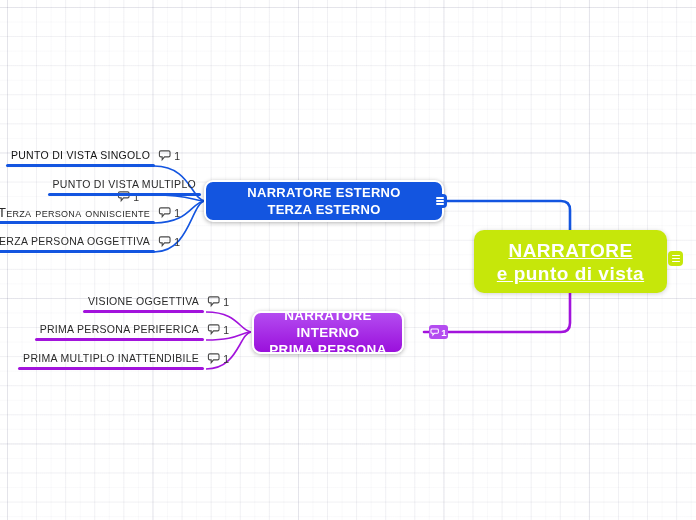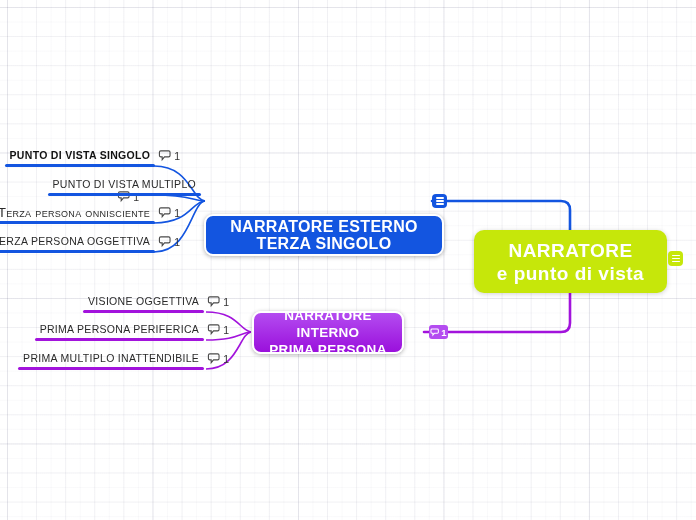--- a/index.html
+++ b/index.html
@@ -26,28 +26,28 @@
 
   .node{
     position:absolute;display:flex;flex-direction:column;align-items:center;justify-content:center;
     box-sizing:border-box;text-align:center;color:#fff;font-weight:bold;cursor:pointer;
   }
   .node-main{
     left:474px;top:230px;width:193px;height:63px;border-radius:10px;
     background:var(--c-root);
     font-size:19px;line-height:23px;letter-spacing:.5px;
     box-shadow:0 1px 5px rgba(0,0,0,.18);
+    text-decoration:underline;
   }
   .node-esterno{
     left:204px;top:180px;width:240px;height:42px;border-radius:9px;
     background:var(--c-esterno);
     border:2px solid #fff;
-    font-size:16px;line-height:17px;letter-spacing:.3px;
+    font-size:13px;line-height:17px;letter-spacing:.3px;
     box-shadow:0 1px 4px rgba(0,0,0,.30);
-    margin-top:34px;
   }
   .node-interno{
     left:252px;top:311px;width:152px;height:43px;border-radius:9px;
     background:linear-gradient(180deg,var(--c-interno-top),var(--c-interno-bottom));
     border:2px solid #fff;
     font-size:13.5px;line-height:17px;letter-spacing:.3px;
     box-shadow:0 1px 4px rgba(0,0,0,.30);
   }
 
   .note-icon{
@@ -66,21 +66,21 @@
     color:#fff;font-size:9.5px;font-weight:bold;cursor:pointer;
   }
 
   .subtopic{
     position:absolute;display:flex;align-items:center;cursor:pointer;
   }
   .st-label{
     position:relative;font-size:10.5px;letter-spacing:.3px;color:#2a2a2a;
     line-height:13px;white-space:nowrap;margin-right:8px;
   }
-  .st-label.bold{font-weight:bold;color:#111;}
+  .st-label.bold{font-weight:normal;color:#111;}
   .st-label.smallcaps{font-variant:small-caps;font-size:13px;}
   .st-label::after{
     content:"";position:absolute;left:-5px;right:-5px;bottom:-5px;height:3px;border-radius:2px;
     background:var(--ul);
   }
   .b-esterno .st-label::after{--ul:var(--c-esterno);}
   .b-interno .st-label::after{--ul:var(--c-interno-line);}
   .st-badge{display:flex;align-items:center;gap:3px;}
   .st-count{font-size:10.5px;color:#333;line-height:12px;}
 </style>
@@ -164,21 +164,21 @@
           <svg width="13" height="12" viewBox="0 0 14 13">
             <path d="M3 1 H11.5 Q13 1 13 2.5 V6 Q13 7.5 11.5 7.5 H7 L4.5 10.5 V7.5 H3 Q1.5 7.5 1.5 6 V2.5 Q1.5 1 3 1 Z" fill="none" stroke="#4a4a4a" stroke-width="1.2"></path>
           </svg>
           <span class="st-count">1</span>
         </span>
       </div>
     </div>
 
   <div class="node node-esterno">
     <span>NARRATORE ESTERNO</span>
-    <span>TERZA SINGOLO</span>
+    <span>TERZA ESTERNO</span>
   </div>
 
   <div class="note-icon note-icon-esterno">
     <span></span>
       <span></span>
       <span></span>
   </div>
 
   <div class="node node-interno">
     <span>NARRATORE INTERNO</span>

